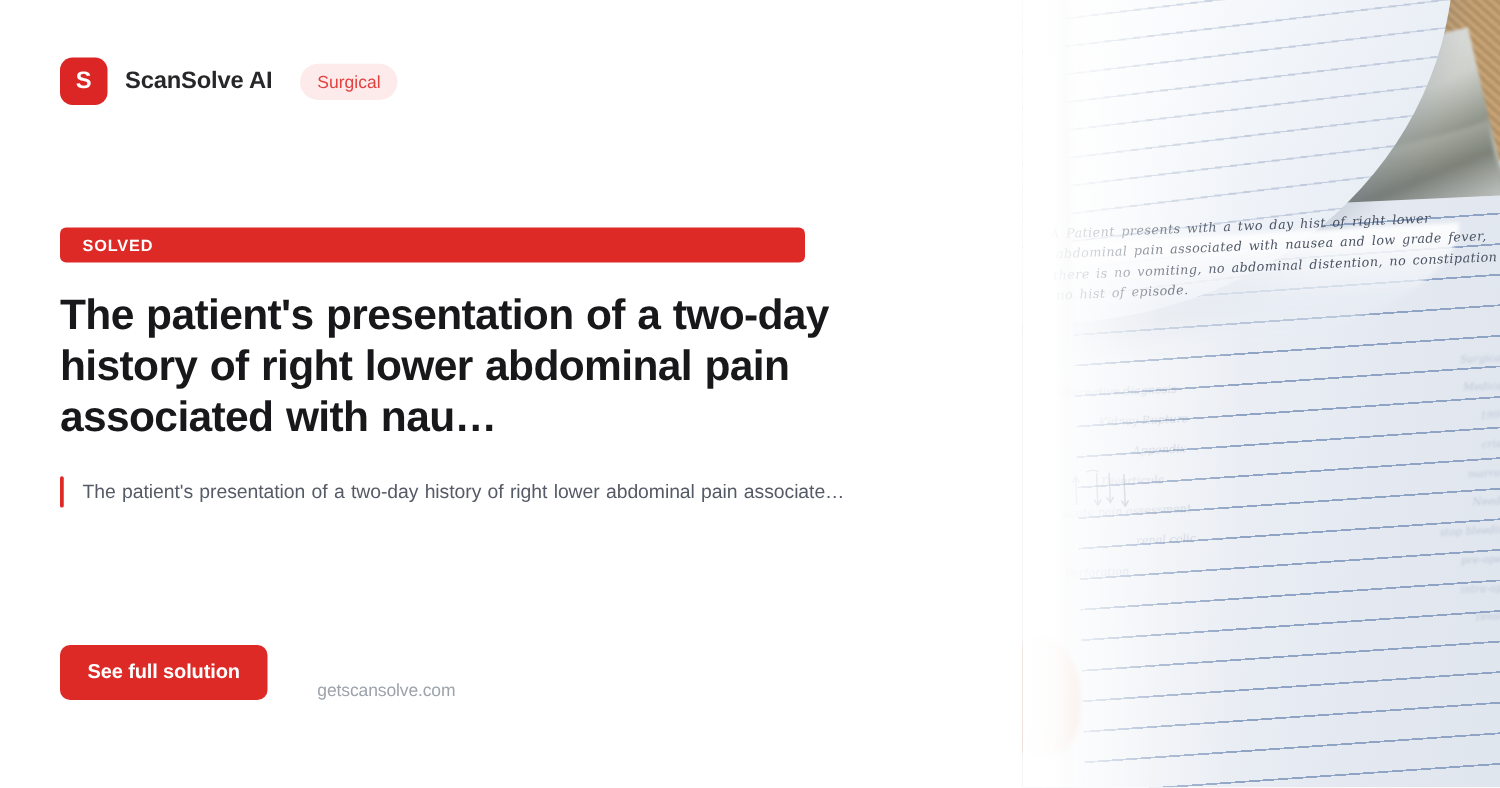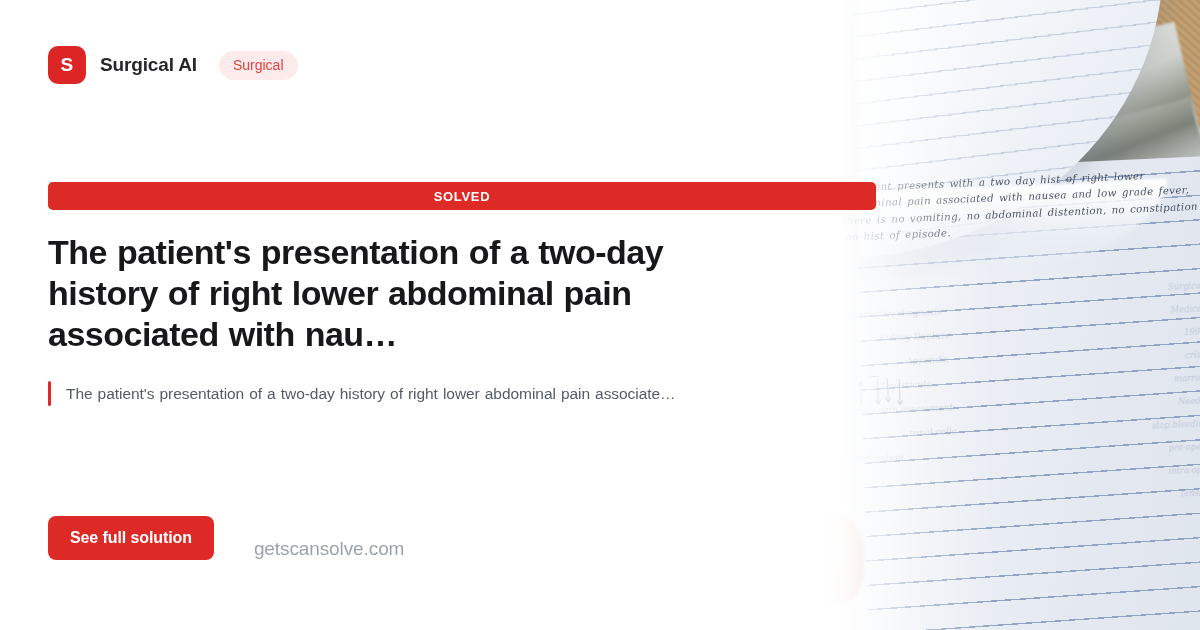--- a/index.html
+++ b/index.html
@@ -70,29 +70,28 @@
     padding: 6px 14px 7px 14px;
     border-radius: 999px;
     white-space: nowrap;
   }
 
   
   .gap-top { flex: 0 0 98px; }
 
   
   .solved-bar {
-    width: 828px;
+    width: 596px;
     height: 28px;
     background: #dd2a26;
     border-radius: 5px;
     display: flex;
     align-items: center;
     padding: 0 18px;
     flex: 0 0 auto;
-    justify-content: center;
   }
   .solved-label {
     color: #ffffff;
     font-size: 13px;
     font-weight: 700;
     letter-spacing: 0.7px;
     line-height: 1;
   }
 
   
@@ -155,21 +154,21 @@
     padding: 0 22px;
     height: 44px;
     display: flex;
     align-items: center;
     justify-content: center;
     cursor: pointer;
     font-family: "Liberation Sans", sans-serif;
     letter-spacing: -0.1px;
   }
   .cta-domain {
-    font-size: 19px;
+    font-size: 14px;
     color: #9ca3ab;
     letter-spacing: -0.1px;
   }
 
   
   .photo-pane {
     position: absolute;
     right: 0; top: 0;
     width: 382px;
     height: 630px;
@@ -438,21 +437,21 @@
 
       <div class="thumb"></div>
     </div>
     <div class="photo-fade"></div>
   </div>
 
   <div class="content-pane">
 
     <div class="brand-row">
       <div class="brand-logo">S</div>
-      <div class="brand-name">Surgical AI</div>
+      <div class="brand-name">ScanSolve AI</div>
       <div class="history-pill">Surgical</div>
     </div>
 
     <div class="gap-top"></div>
 
     <div class="solved-bar">
       <span class="solved-label">SOLVED</span>
     </div>
 
     <h1 class="headline">The patient's presentation of a two-day history of right lower abdominal pain associated with nau…</h1>

